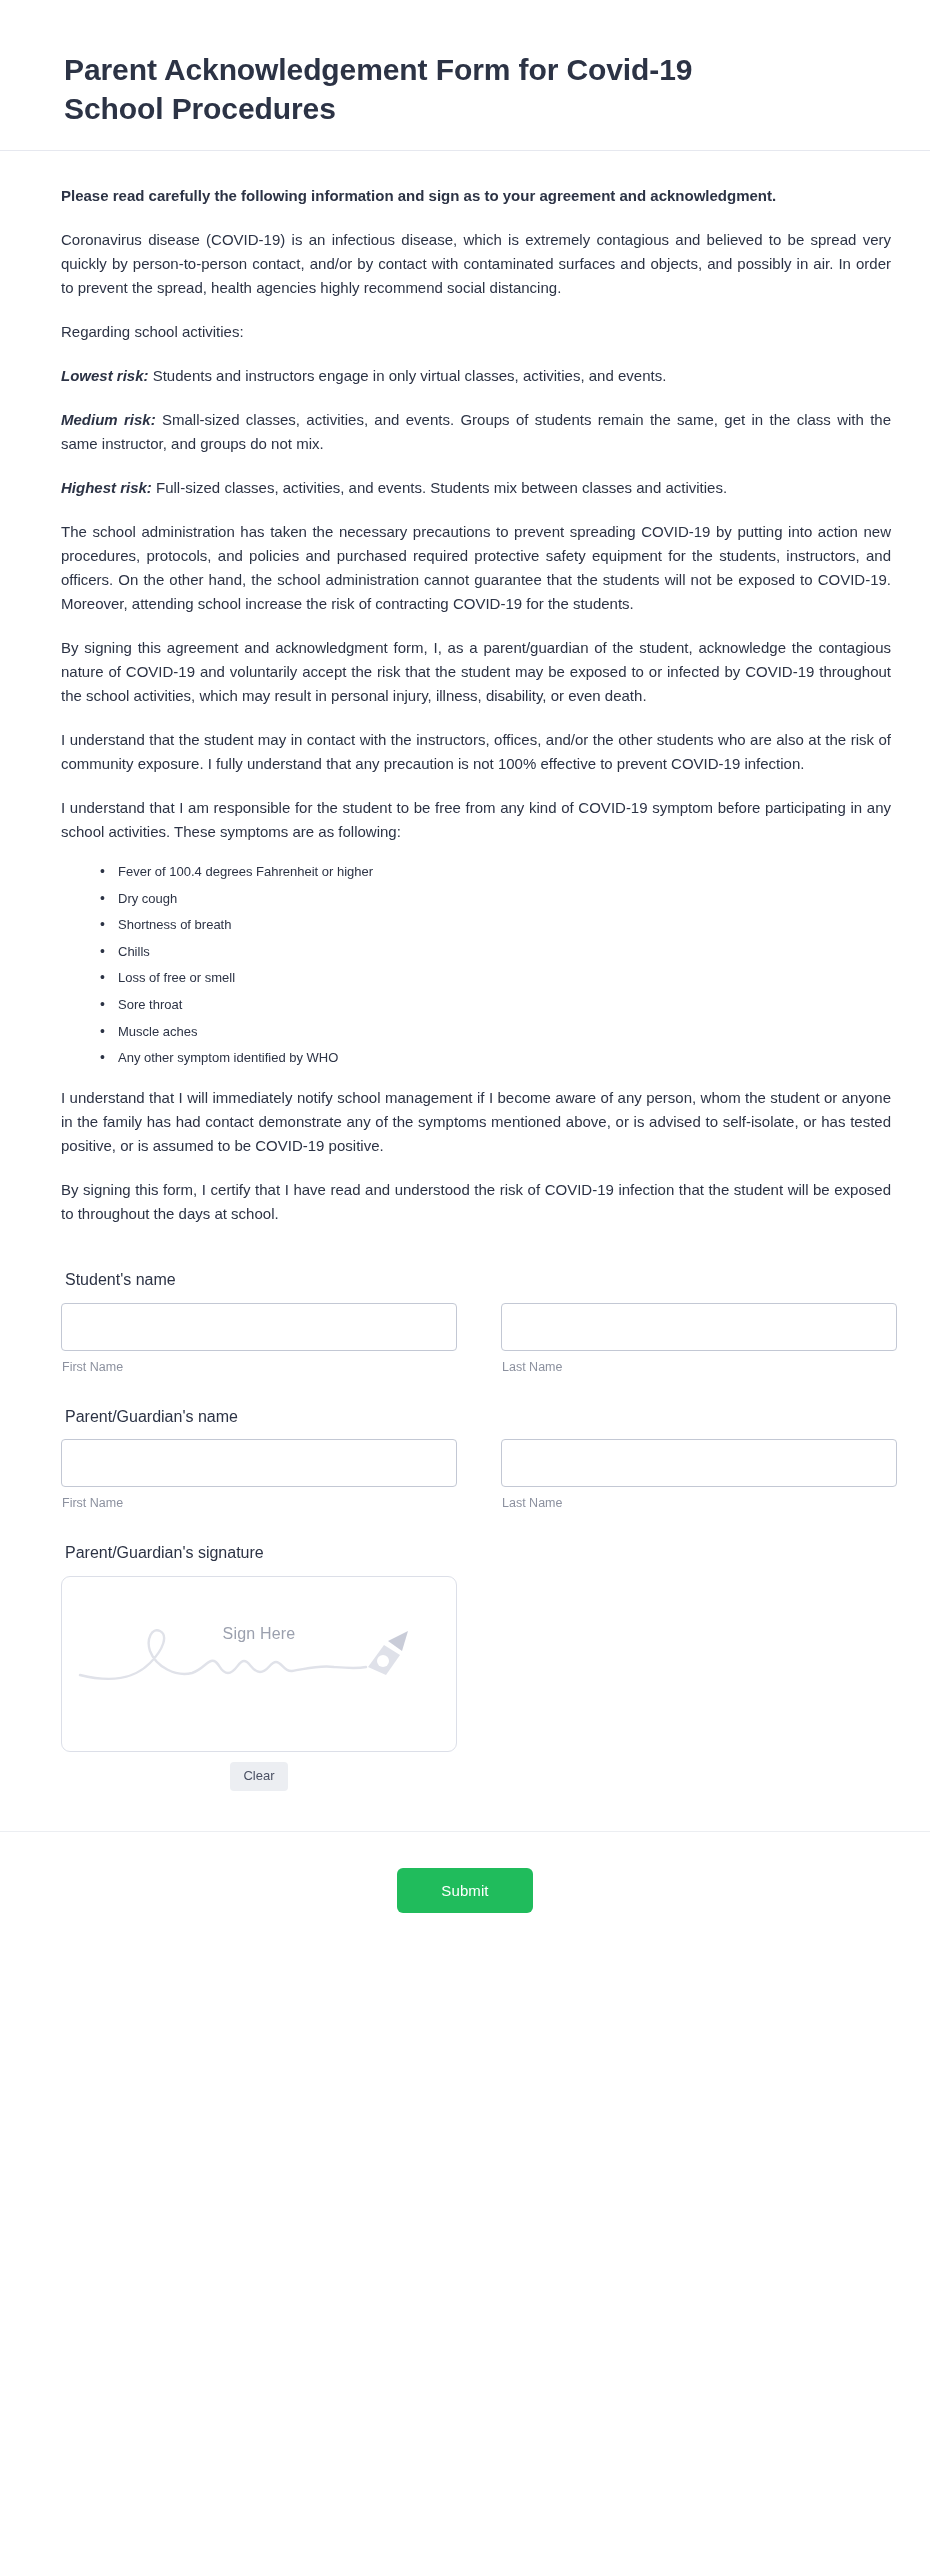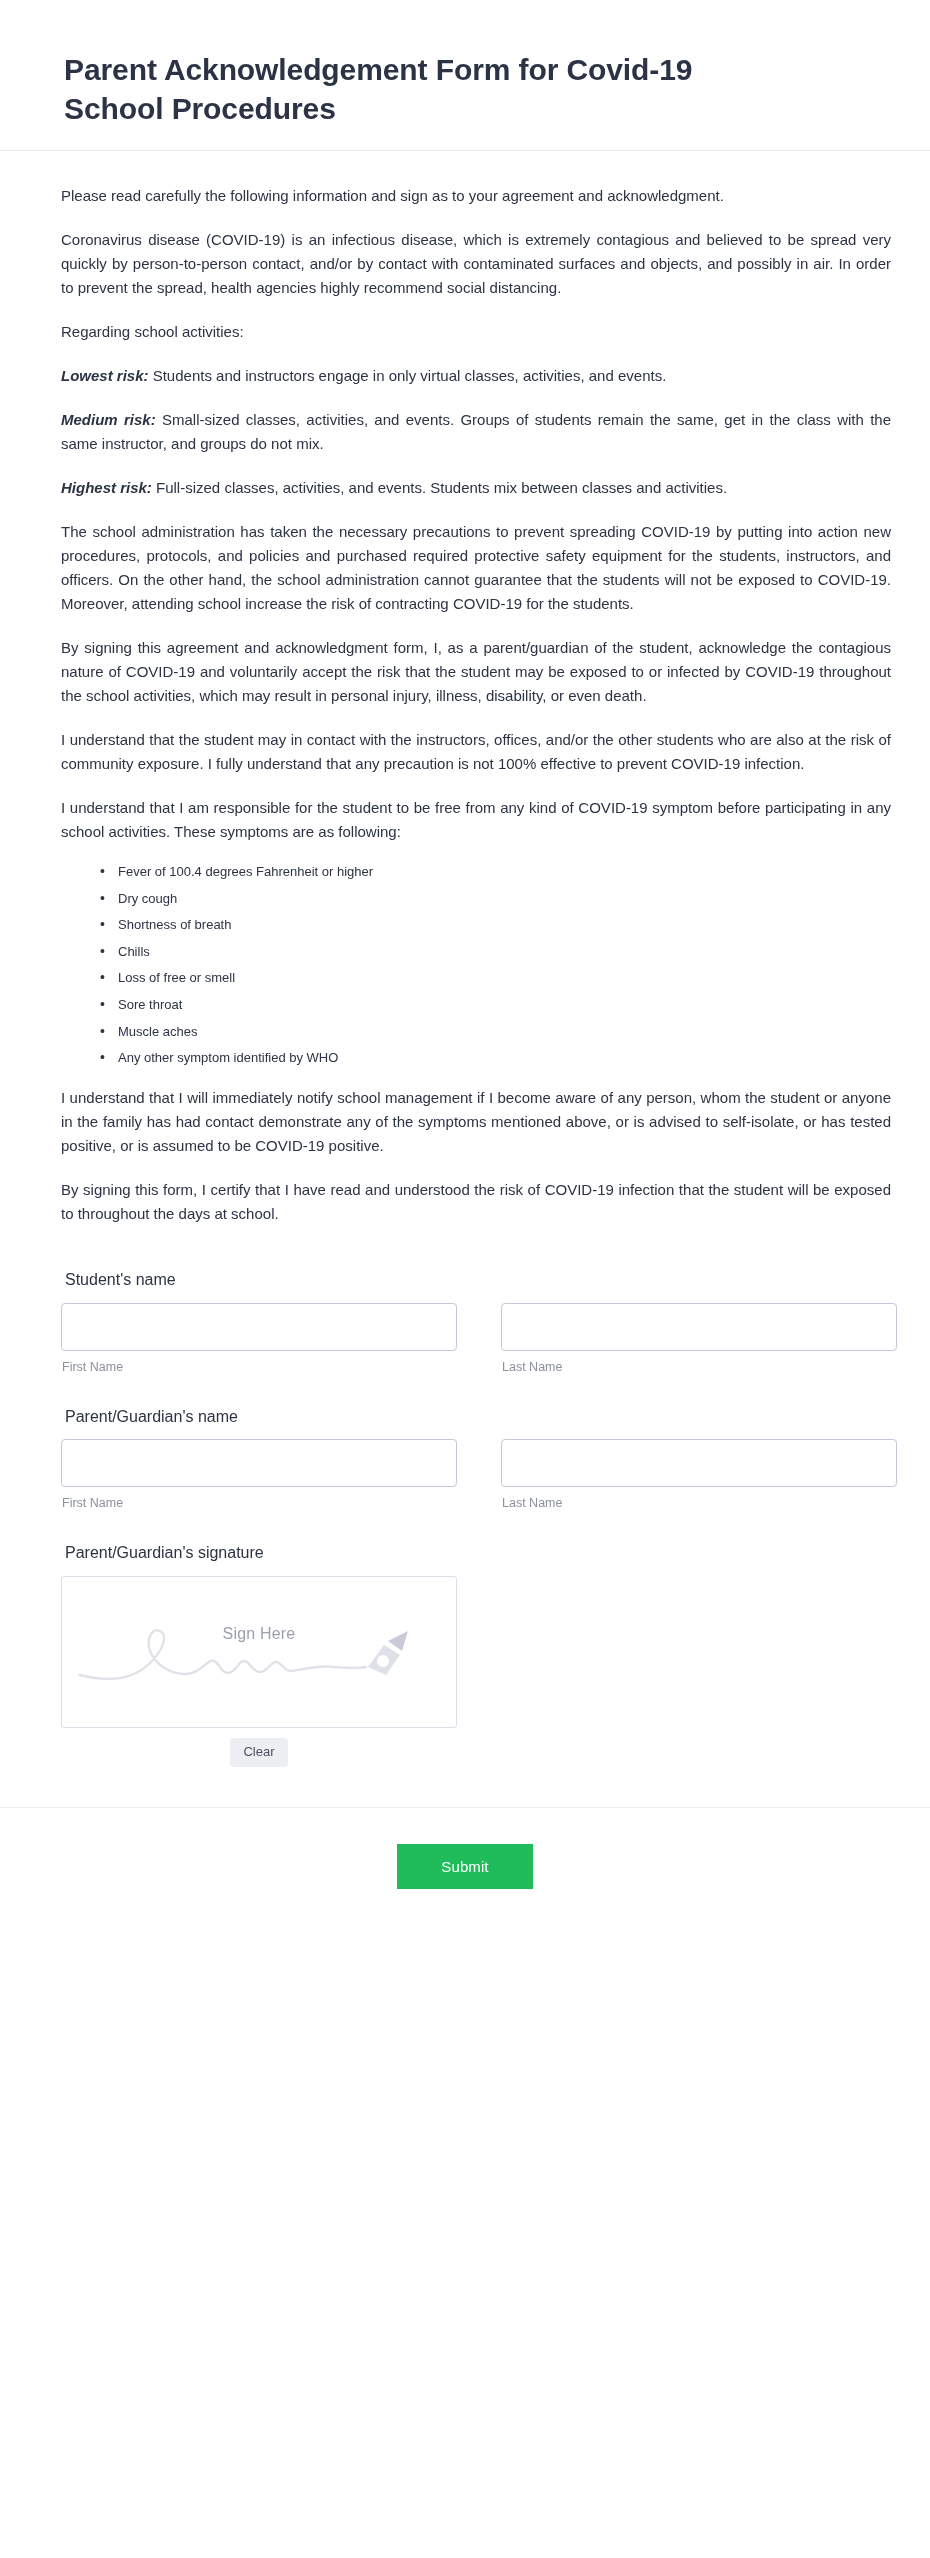--- a/index.html
+++ b/index.html
@@ -51,21 +51,21 @@
     width: 830px;
   }
   p.para {
     margin: 0 0 20px 0;
     font-size: 15px;
     line-height: 1.60;
     text-align: justify;
     color: #2c3345;
   }
   p.para.lead {
-    font-weight: normal;
+    font-weight: bold;
   }
   p.para b, .risk-label {
     font-weight: bold;
     color: #2c3345;
     font-style: italic;
   }
   ul.symptom-list {
     margin: 0 0 20px 0;
     padding-left: 57px;
     list-style: none;
@@ -124,23 +124,23 @@
     color: #8c919f;
     margin-top: 9px;
     margin-left: 1px;
     line-height: 1.2;
   }
 
   
   .signature-group { margin-bottom: 14px; }
   .signature-pad {
     width: 396px;
-    height: 152px;
+    height: 176px;
     border: 1px solid #dcdfe8;
-    border-radius: 3px;
+    border-radius: 9px;
     background: #fff;
     position: relative;
     overflow: hidden;
   }
   .sig-placeholder {
     position: absolute;
     inset: 0;
     display: block;
   }
   .sig-text {
@@ -189,21 +189,21 @@
     padding: 36px 0 46px 0;
     display: flex;
     justify-content: center;
   }
   .submit-btn {
     width: 136px;
     height: 45px;
     background: #20bc5c;
     color: #ffffff;
     border: none;
-    border-radius: 0;
+    border-radius: 6px;
     font-size: 15px;
     font-family: "Liberation Sans", sans-serif;
     cursor: pointer;
     letter-spacing: 0.1px;
   }
 </style>
 </head>
 <body>
 
 <div class="form-page">

